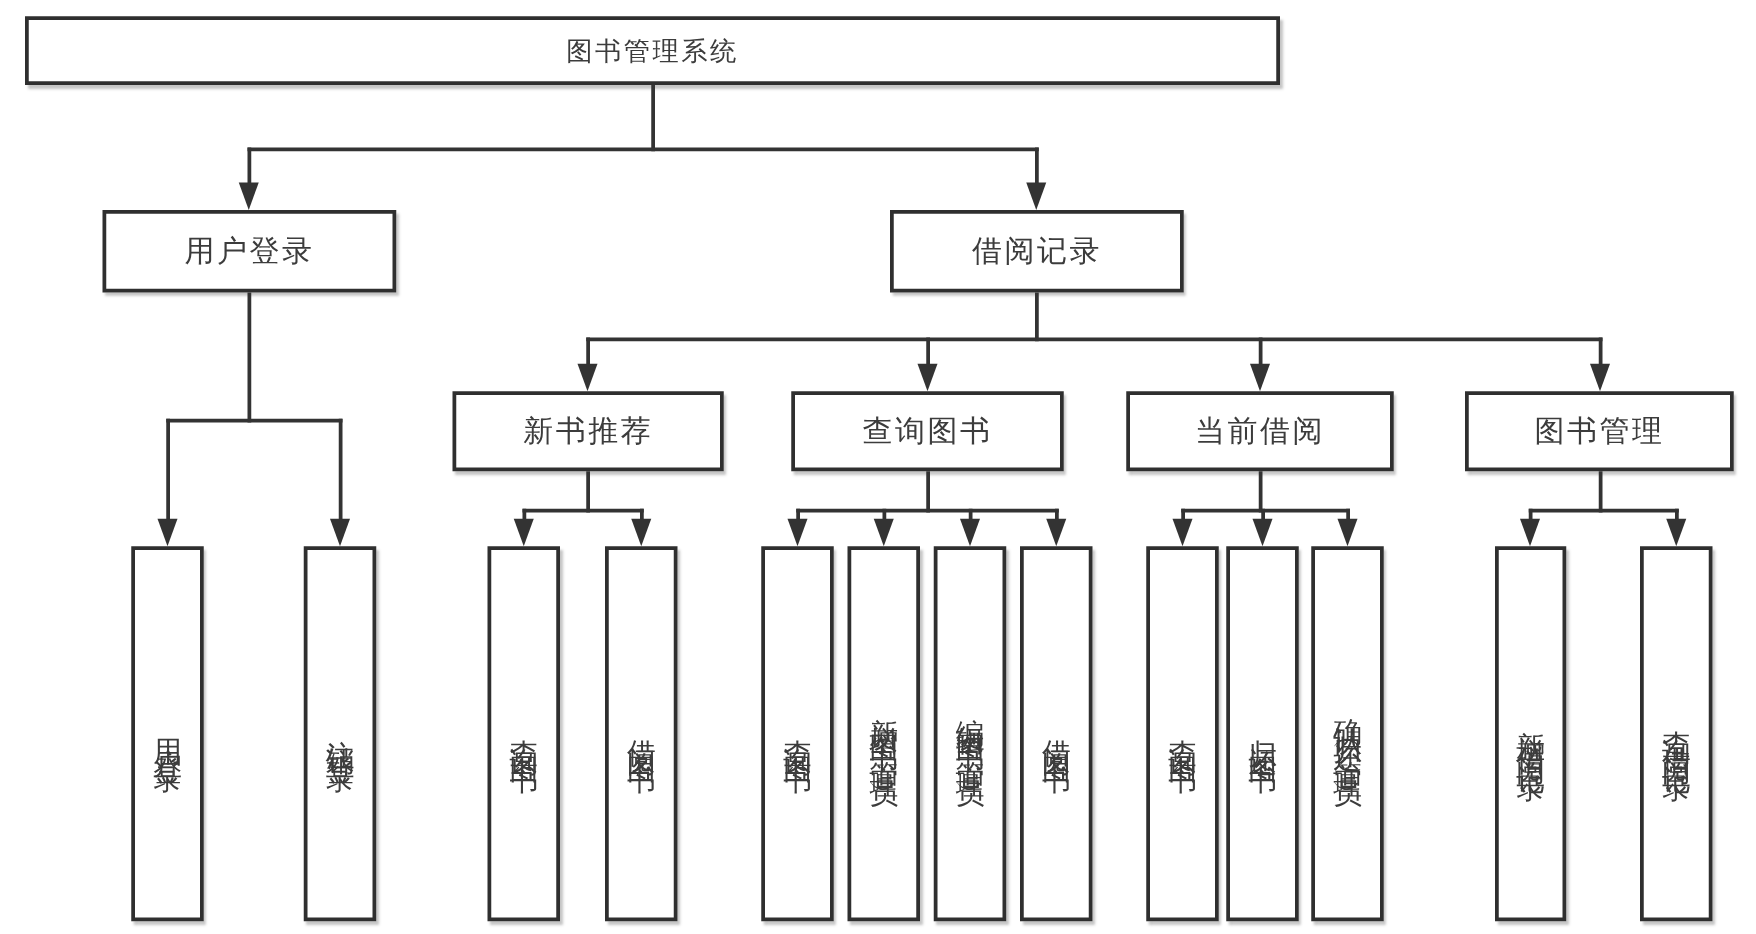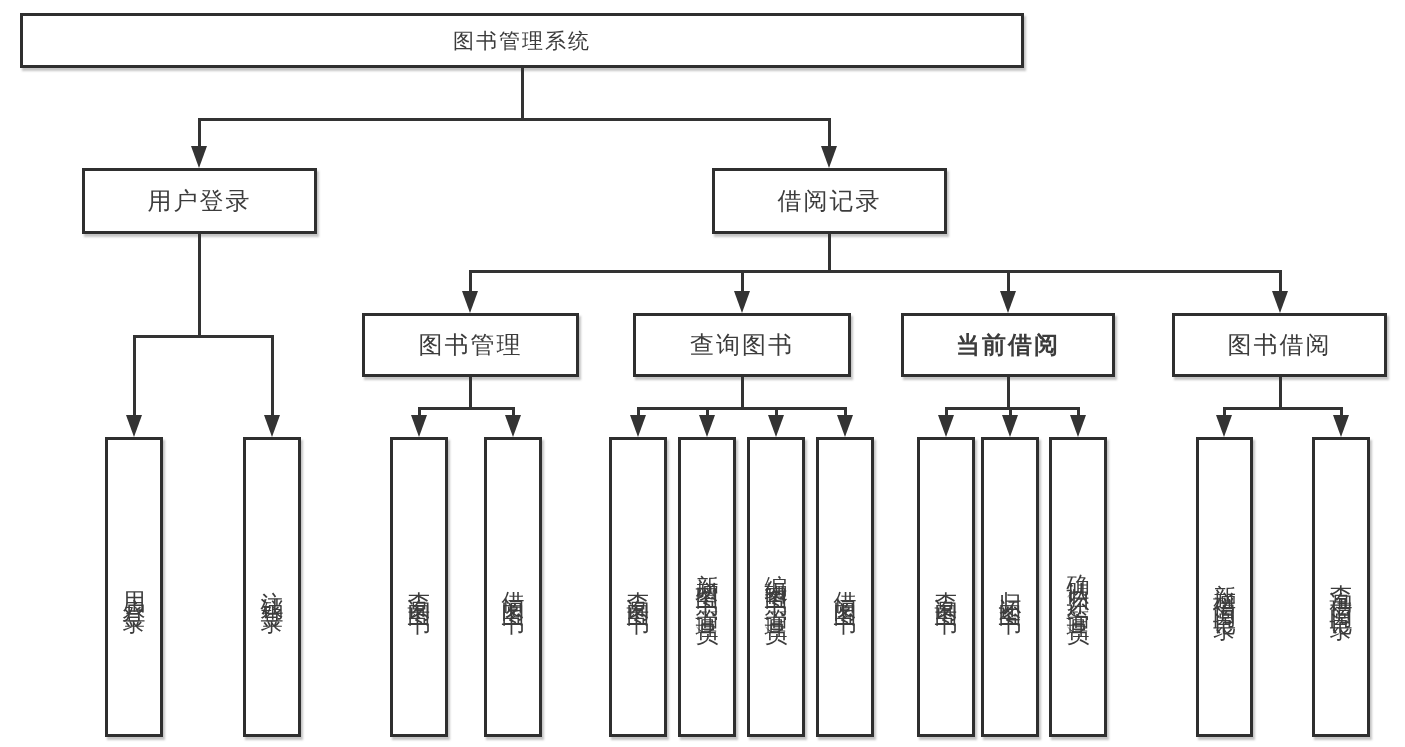--- a/index.html
+++ b/index.html
@@ -82,30 +82,30 @@
   </div>
 
   <div class="node h-node" style="left:82px; top:168px; width:235px; height:66px;">
     <span class="label">用户登录</span>
   </div>
   <div class="node h-node" style="left:712px; top:168px; width:235px; height:66px;">
     <span class="label">借阅记录</span>
   </div>
 
   <div class="node h-node" style="left:362px; top:313px; width:217px; height:64px;">
+    <span class="label">新书推荐</span>
+  </div>
+  <div class="node h-node" style="left:633px; top:313px; width:218px; height:64px;">
+    <span class="label">查询图书</span>
+  </div>
+  <div class="node h-node" style="left:901px; top:313px; width:214px; height:64px;">
+    <span class="label">当前借阅</span>
+  </div>
+  <div class="node h-node" style="left:1172px; top:313px; width:215px; height:64px;">
     <span class="label">图书管理</span>
-  </div>
-  <div class="node h-node" style="left:633px; top:313px; width:218px; height:64px;">
-    <span class="label">查询图书</span>
-  </div>
-  <div class="node h-node" style="left:901px; top:313px; width:214px; height:64px;font-weight:bold;">
-    <span class="label">当前借阅</span>
-  </div>
-  <div class="node h-node" style="left:1172px; top:313px; width:215px; height:64px;">
-    <span class="label">图书借阅</span>
   </div>
 
   <div class="node v-node" style="left:105px; top:437px; width:58px; height:300px;">
     <span class="label">用户登录</span>
   </div>
   <div class="node v-node" style="left:243px; top:437px; width:58px; height:300px;">
     <span class="label">注销登录</span>
   </div>
   <div class="node v-node" style="left:390px; top:437px; width:58px; height:300px;">
     <span class="label">查询图书</span>

